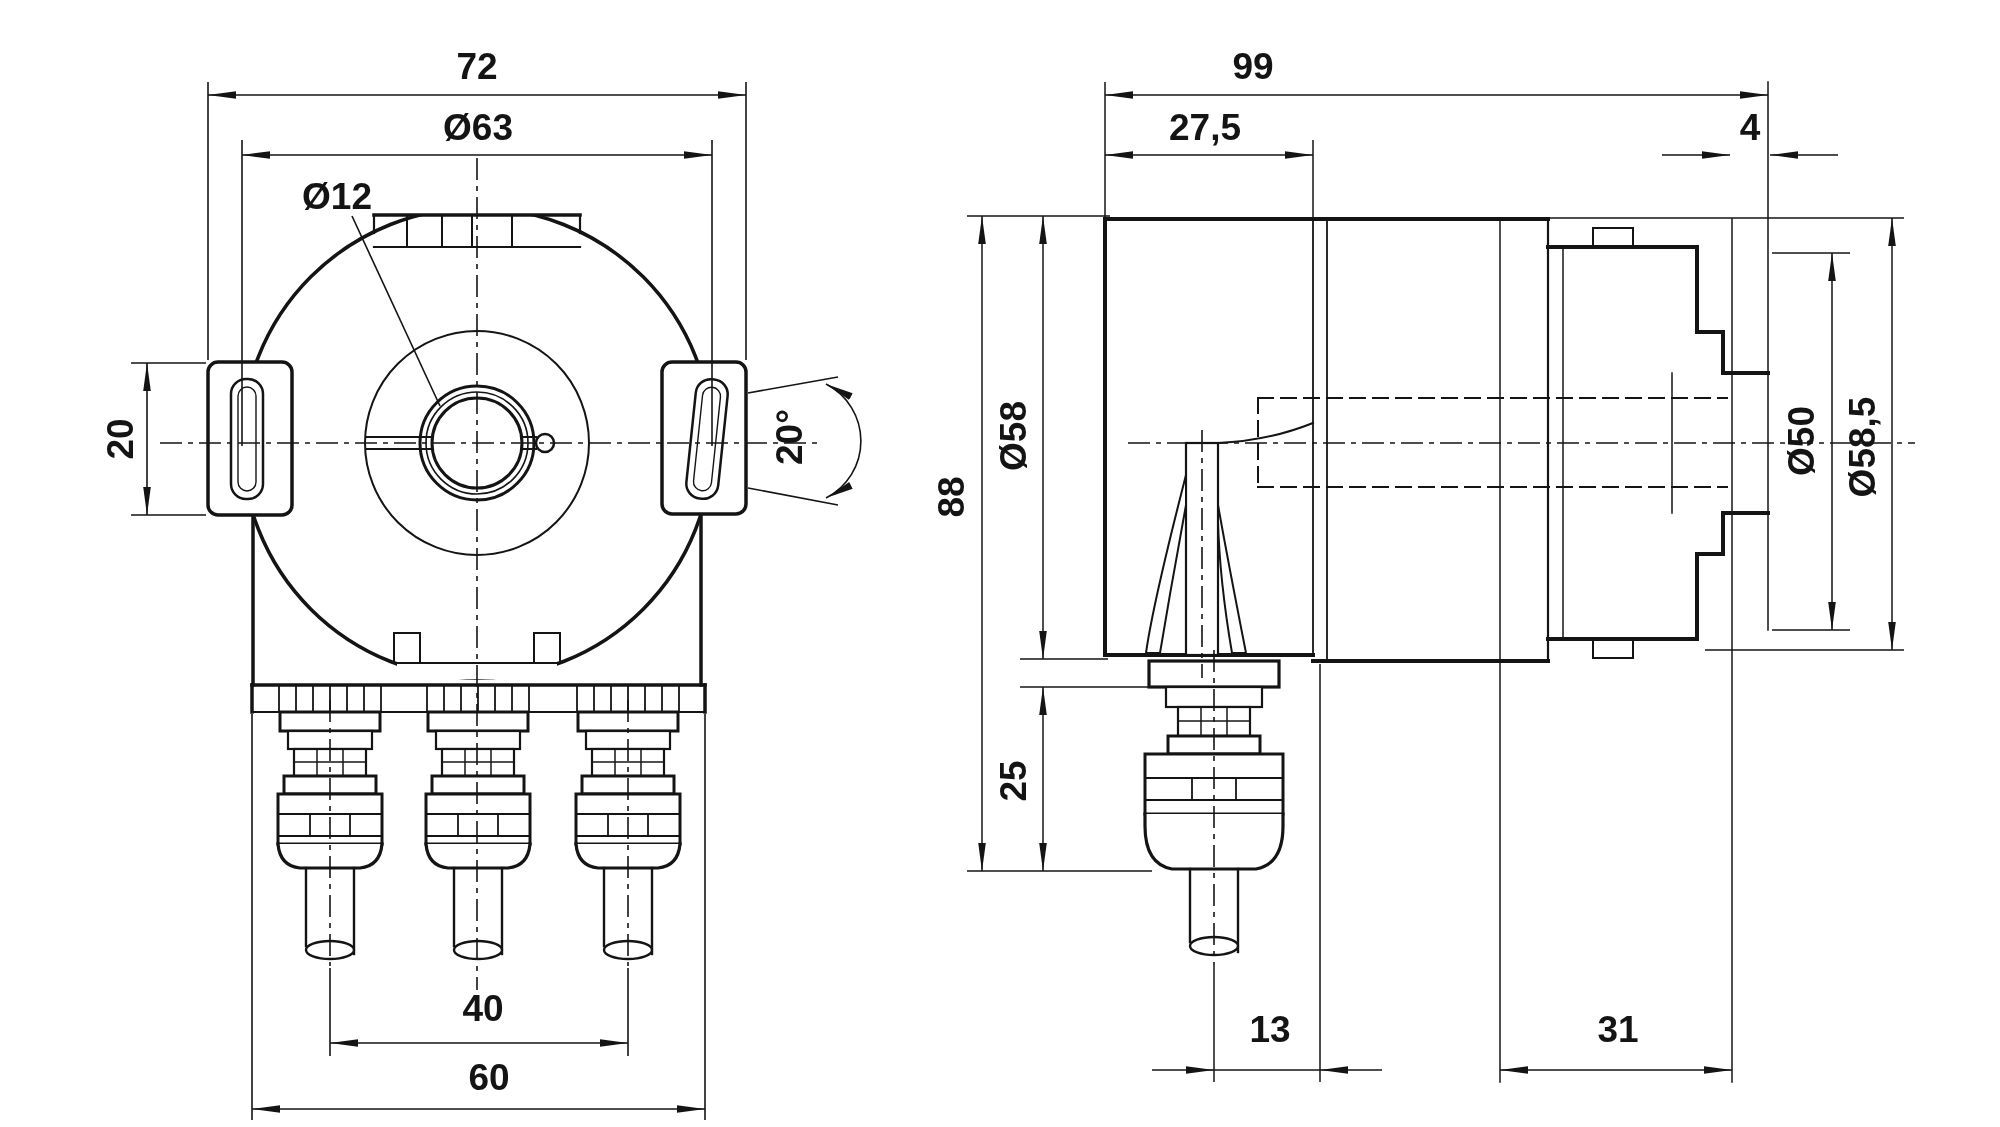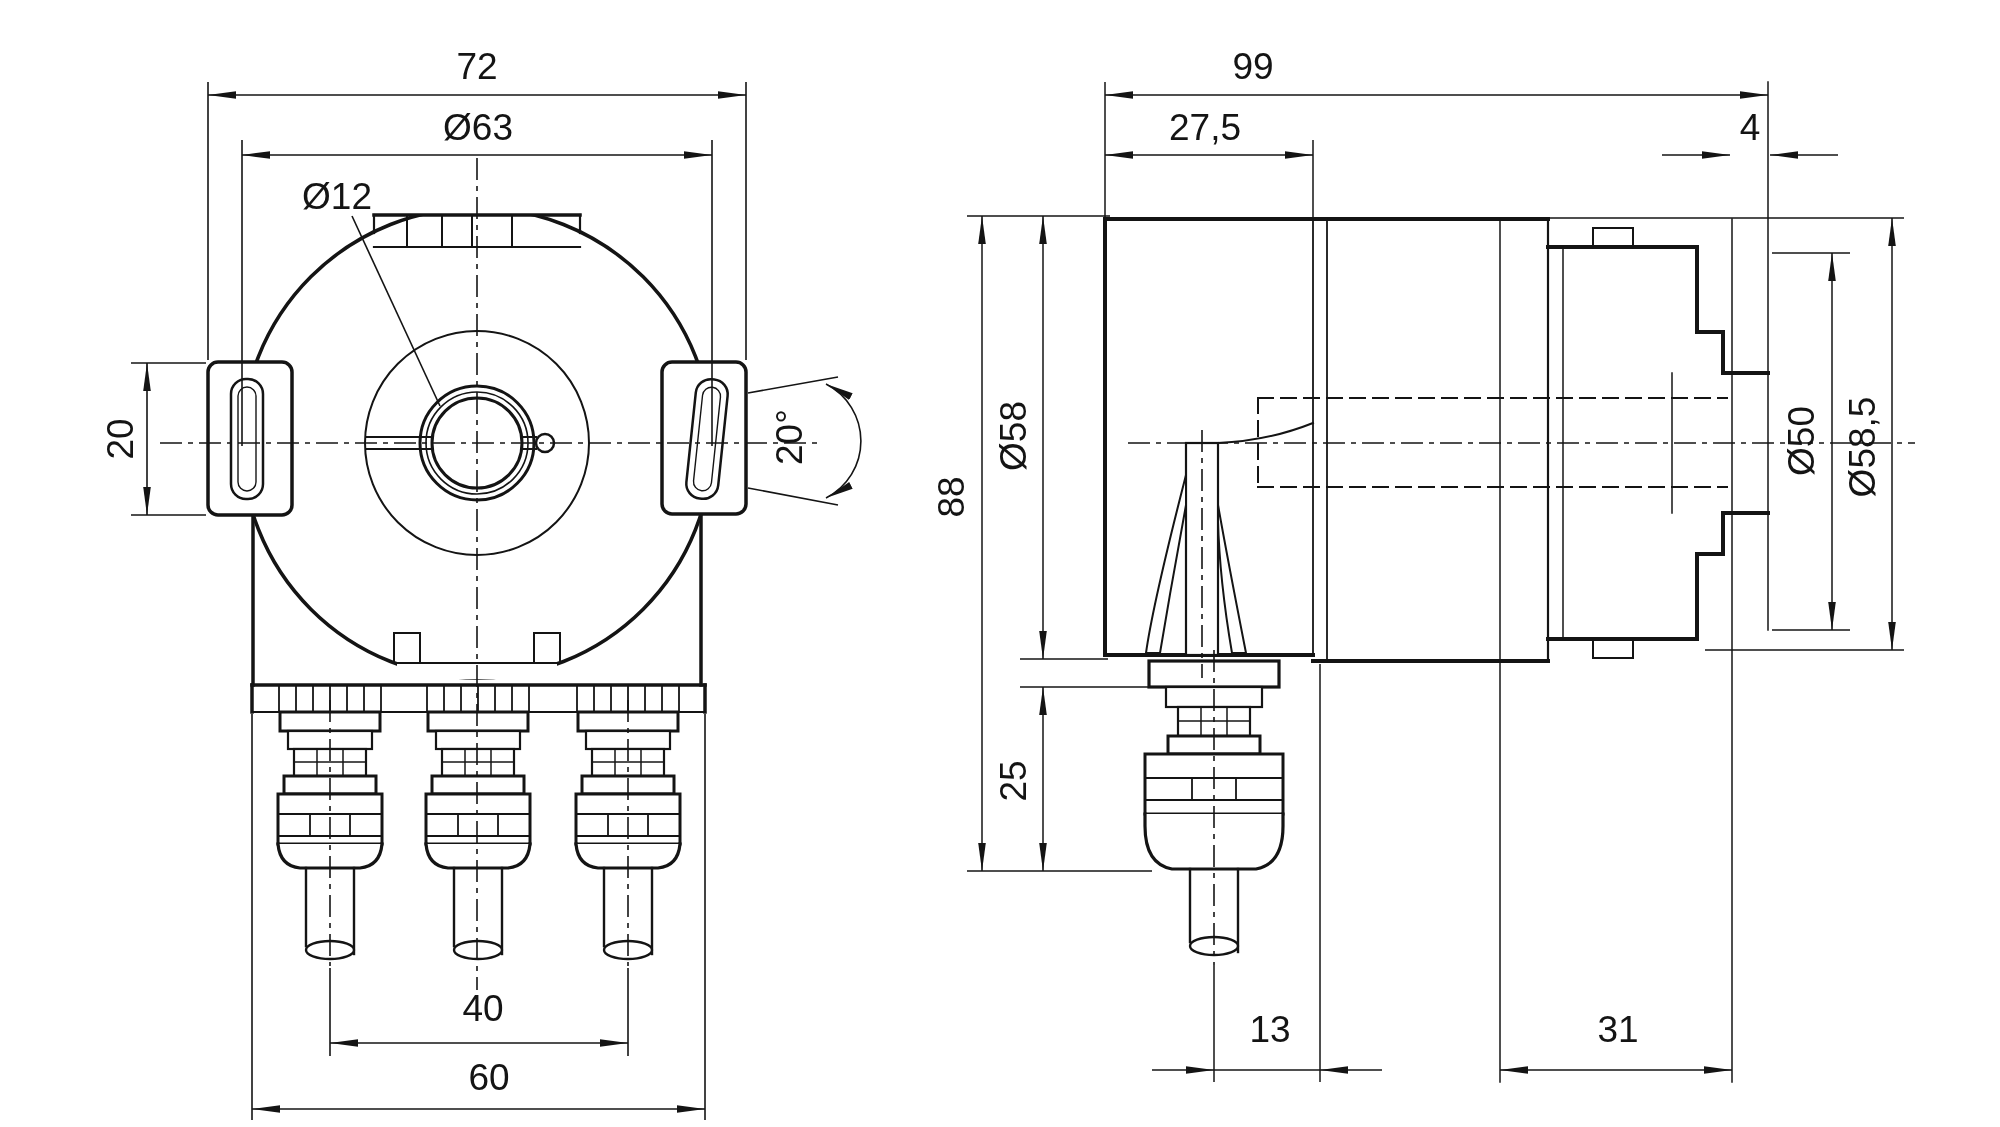--- a/index.html
+++ b/index.html
@@ -1,16 +1,16 @@
 <!DOCTYPE html>
 <html><head>
 <meta charset="utf-8">
 <style>
   html,body { margin:0; padding:0; background:#ffffff; }
-  .stage { width:2000px; height:1127px; position:relative; background:#ffffff; }
+  .stage { width:2000px; height:1127px; position:relative; background:#ffffff;font-weight:bold; }
   svg { display:block; }
   svg text {
     font-family:"Liberation Sans", sans-serif;
     font-size:37px;
     fill:#141414;
     text-anchor:middle;
     dominant-baseline:central;
   }
 </style>
 </head>

